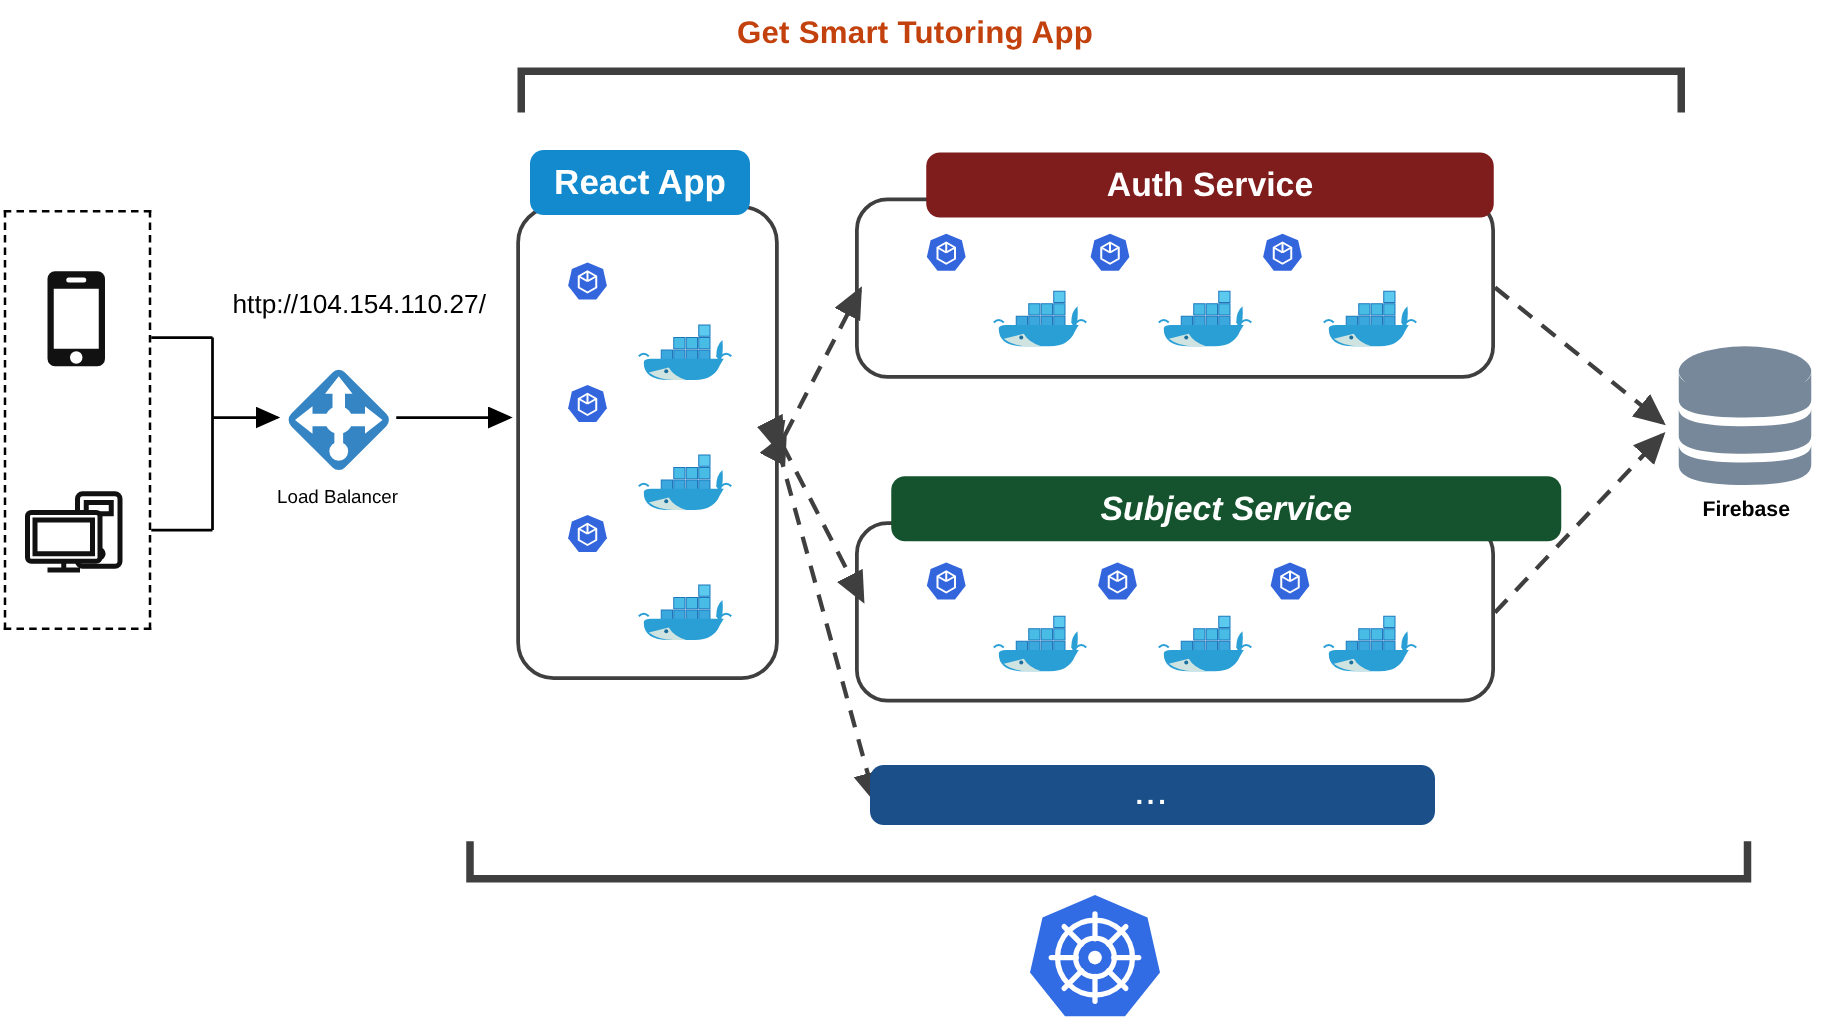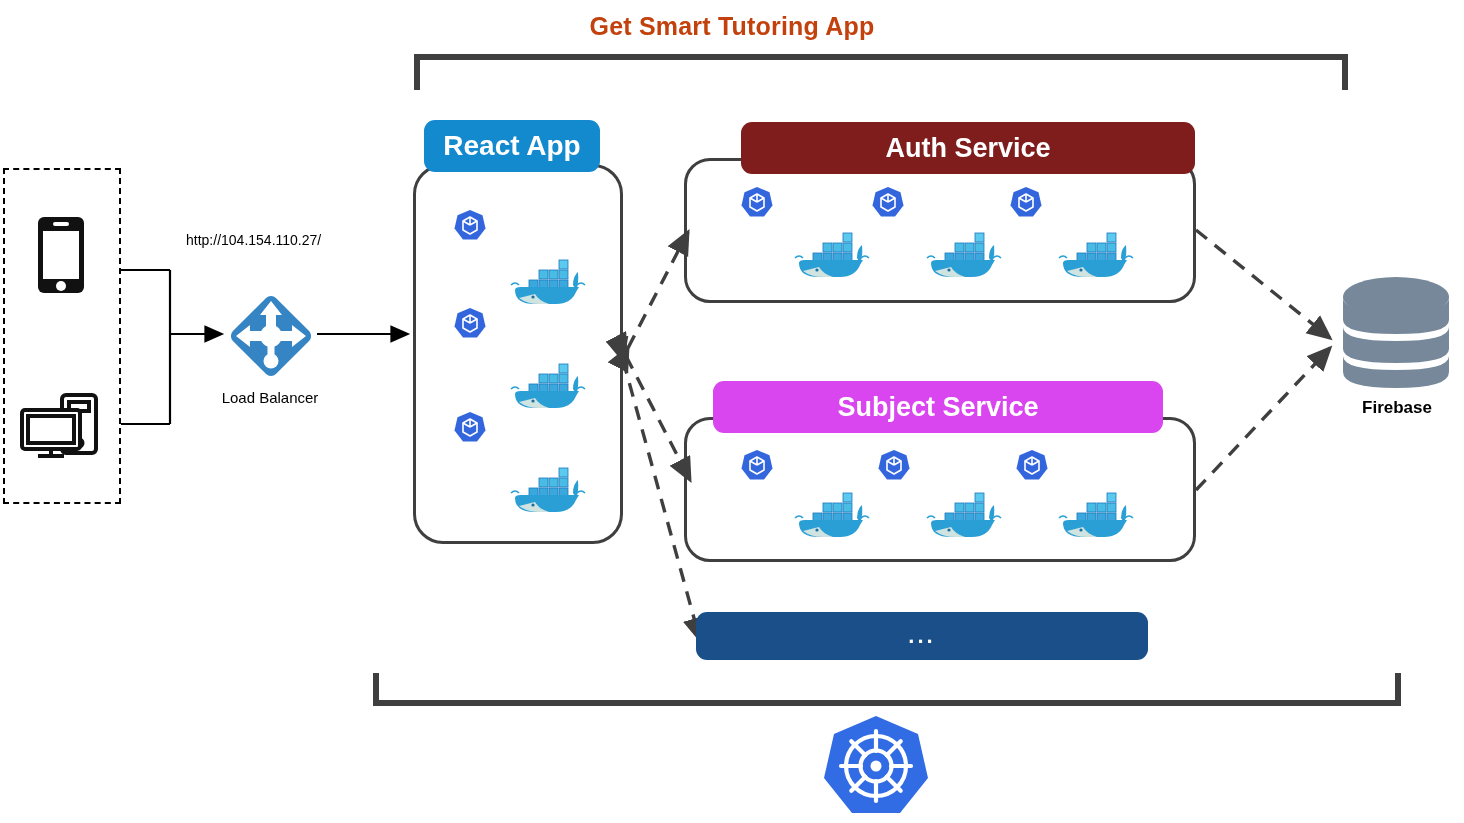--- a/index.html
+++ b/index.html
@@ -76,37 +76,38 @@
   }
   #auth-service-header {
     left: 713px; top: 122px;
     width: 454px; height: 52px;
     background: #7f1d1d;
     font-size: 27px;
     margin-left: 28px;
   }
   #subject-service-header {
     left: 713px; top: 381px;
-    width: 450px; height: 52px;
-    background: #d946ef;
+    width: 536px; height: 52px;
+    background: #14532d;
     font-size: 27px;
+    font-style: italic;
   }
   #more-services-box {
     left: 696px; top: 612px;
     width: 452px; height: 48px;
     background: #1b4f8a;
     font-size: 22px;
     letter-spacing: 3px;
     line-height: 0.6;
   }
 
   
   #url-label {
     left: 186px; top: 232px;
-    font-size: 14px;
+    font-size: 21px;
     color: #000;
     white-space: nowrap;
   }
   #load-balancer-label {
     left: 190px; top: 389px;
     width: 160px;
     text-align: center;
     font-size: 15px;
     color: #000;
   }

